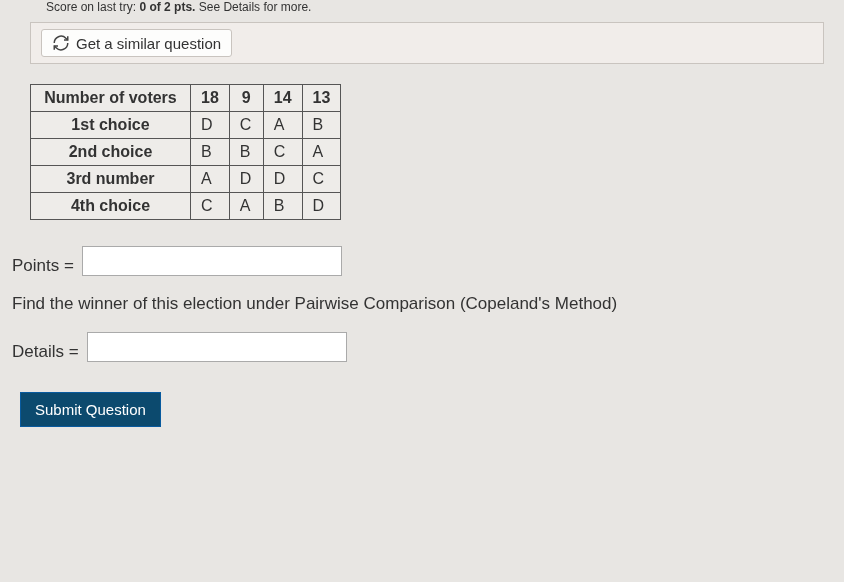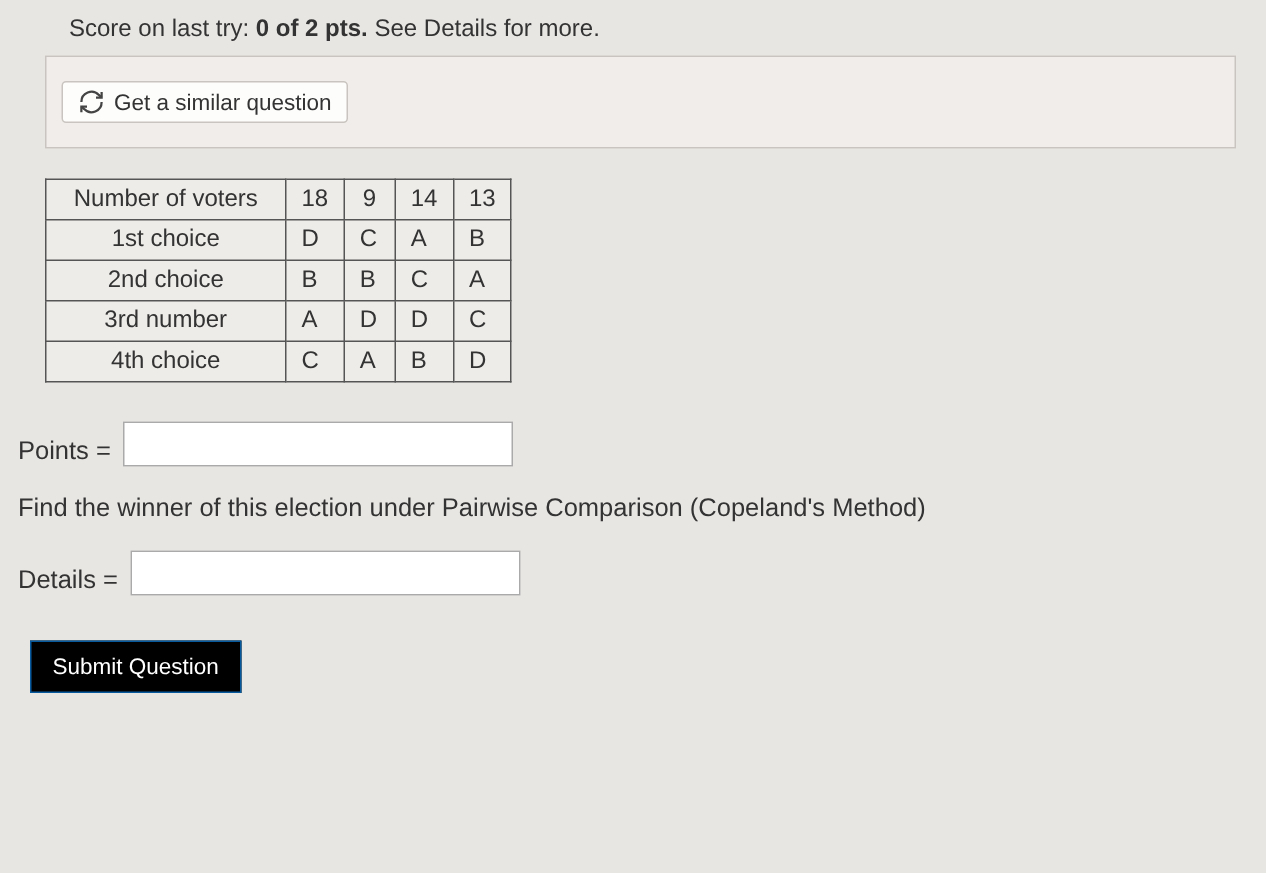--- a/index.html
+++ b/index.html
@@ -8,30 +8,29 @@
     padding: 0;
     font-family: "Helvetica Neue", Arial, sans-serif;
     background: #e8e6e3;
     width: 844px;
     height: 582px;
     color: #333;
     font-size: 16px;
   }
   .score-line {
     padding: 0 0 8px 46px;
-    font-size: 16px;
+    font-size: 12px;
     color: #333;
-    margin-top: 11px;
   }
   .score-line .bold { font-weight: 700; }
   .retry-bar {
     margin: 0 20px 20px 30px;
     background: #f1edea;
     border: 1px solid #c9c4bf;
-    padding: 16px 10px;
+    padding: 6px 10px;
     display: flex;
     align-items: center;
     gap: 8px;
     font-size: 16px;
   }
   .retry-btn {
     display: inline-flex;
     align-items: center;
     gap: 6px;
     background: #fdfdfc;
@@ -50,24 +49,24 @@
   }
   table.pref th, table.pref td {
     border: 1px solid #555;
     padding: 4px 10px;
     font-size: 16px;
     font-weight: 400;
   }
   table.pref th.rowhead {
     min-width: 160px;
     text-align: center;
-    font-weight: 400;
+    font-weight: 700;
   }
   table.pref th.tophead {
-    font-weight: 400;
+    font-weight: 700;
     min-width: 34px;
   }
   .question-text {
     font-size: 17px;
     margin: 12px 0 18px -18px;
     color: #333;
   }
   .answer-row {
     margin: 0 0 18px -18px;
     display: flex;
@@ -78,21 +77,21 @@
   .answer-row input[type=text] {
     width: 260px;
     height: 30px;
     border: 1px solid #aaa;
     background: #fff;
     padding: 2px 6px;
     font-size: 15px;
   }
   .submit-btn {
     margin: 12px 0 0 -10px;
-    background: #000000;
+    background: #0c4a6e;
     color: #fff;
     border: 1px solid #085a9e;
     padding: 8px 14px;
     font-size: 15px;
     cursor: pointer;
   }
   svg.icon { width: 18px; height: 18px; stroke: #444; fill: none; stroke-width: 2; }
 </style>
 </head>
 <body>

